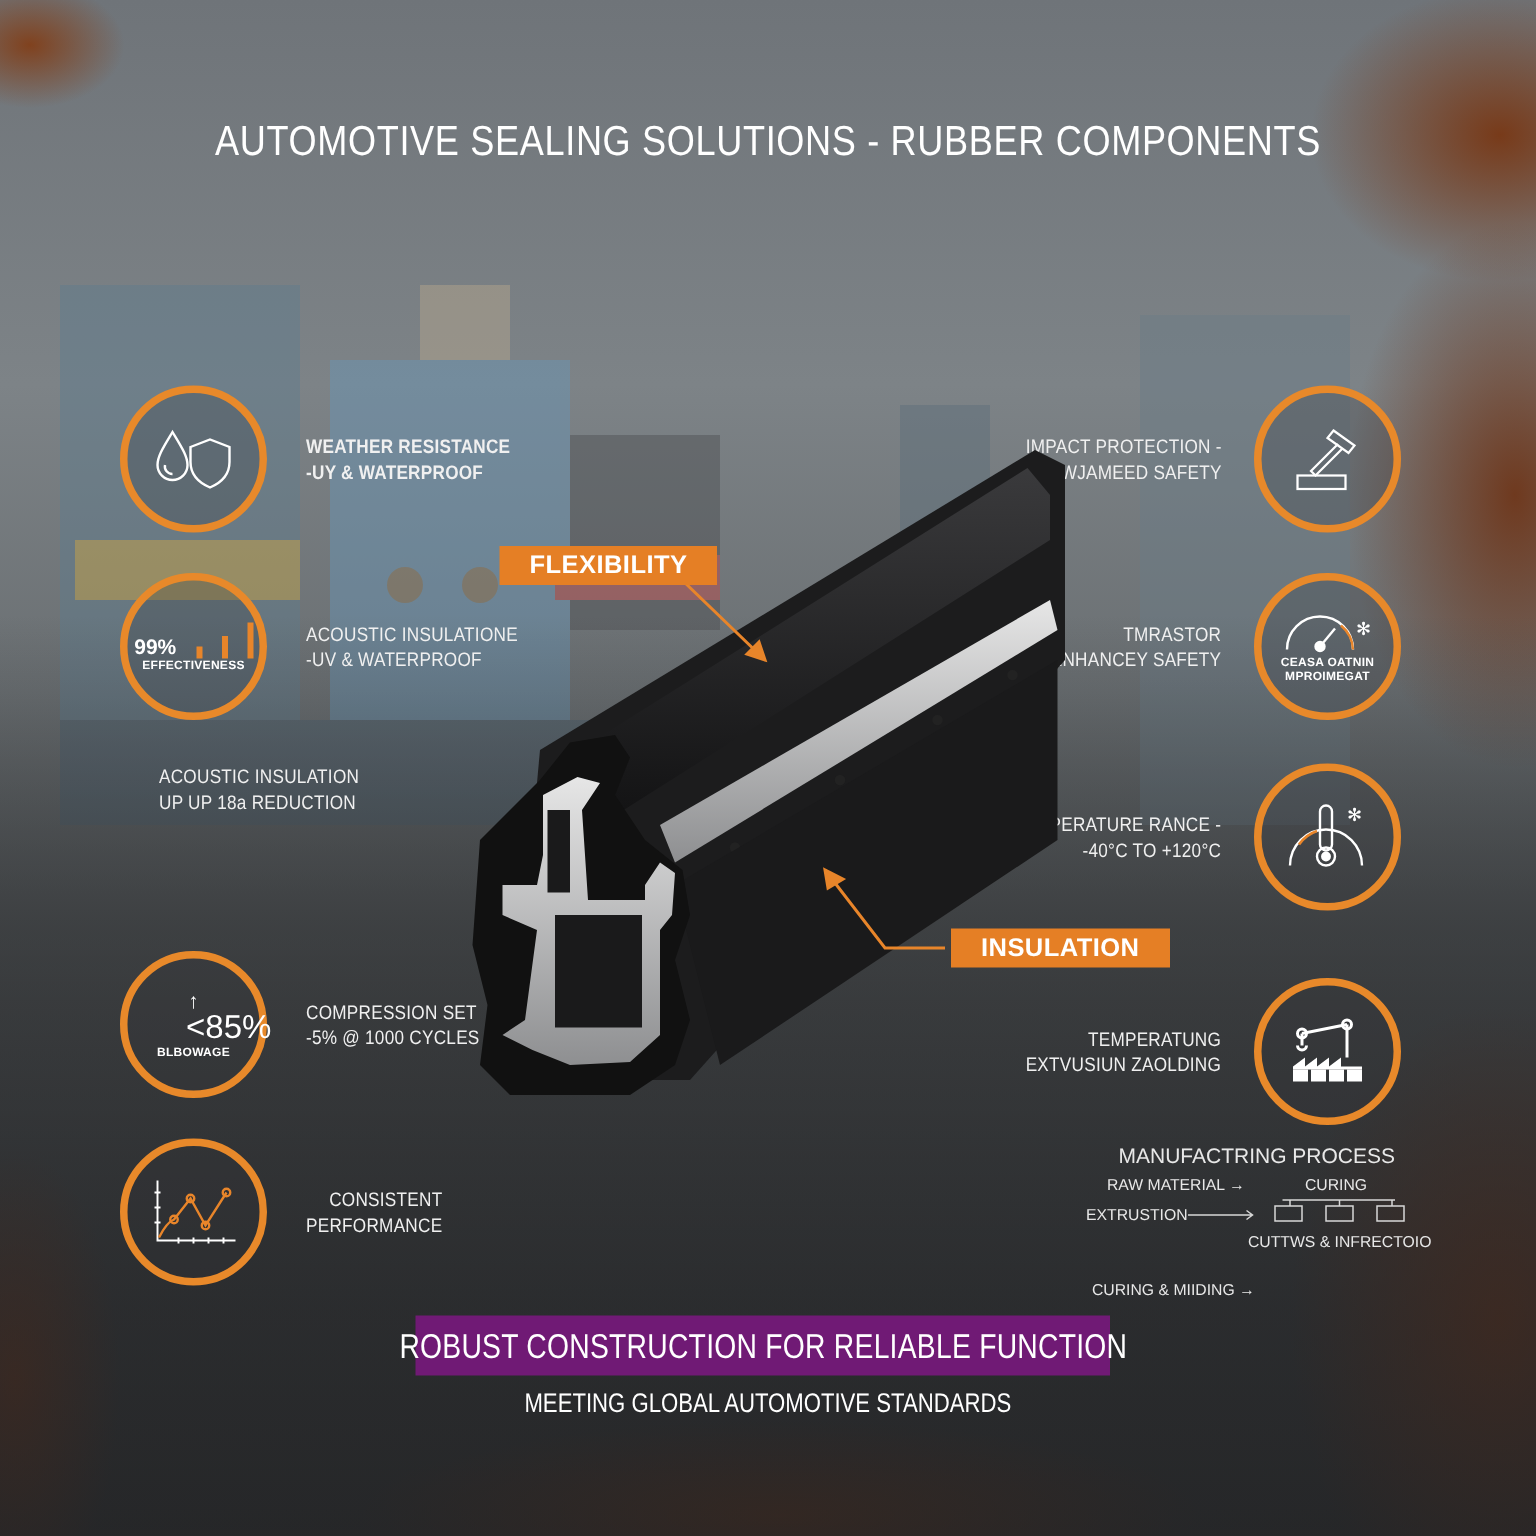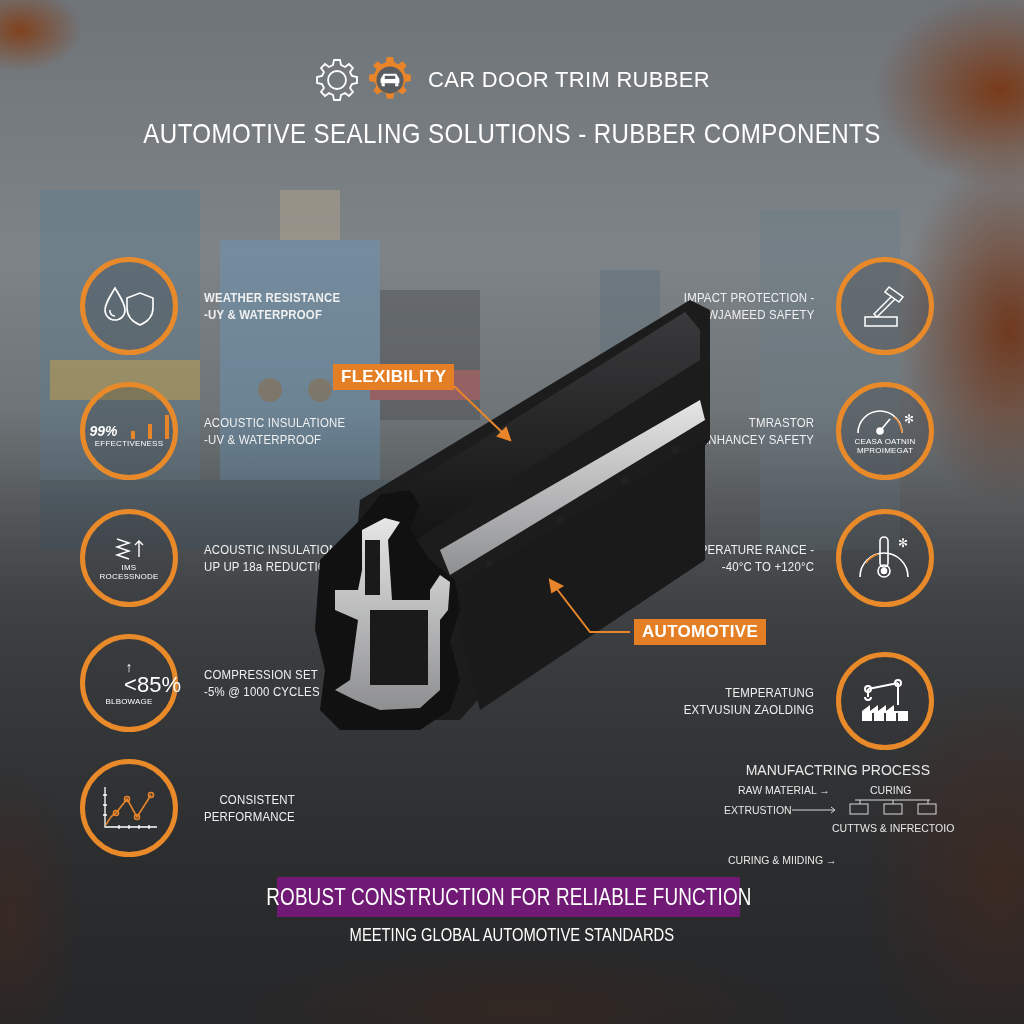--- a/index.html
+++ b/index.html
@@ -35,24 +35,24 @@
   .circle {
     width:88px; height:88px; border-radius:50%;
     border:5px solid #e8892a; display:flex; align-items:center; justify-content:center;
     flex-direction:column; color:#fff; position:relative;
     background:rgba(50,52,54,0.25);
   }
   .ftext { color:#f0f0f0; font-size:13px; line-height:17px; letter-spacing:0.2px; transform:scaleX(0.88); }
   .left .ftext { margin-left:26px; transform-origin:left center; }
   .right { flex-direction:row-reverse; }
   .right .ftext { margin-right:22px; text-align:right; transform-origin:right center; }
-  .tiny { font-size:8px; letter-spacing:0.2px; text-align:center; line-height:9px; }
+  .tiny { font-size:8px; letter-spacing:0.2px; text-align:center; line-height:9px;font-weight:bold; }
   .callout {
     position:absolute; background:#e57f25; color:#fff; font-weight:bold;
-    font-size:17px; padding:3px 8px; letter-spacing:0.3px;
+    font-size:17px; padding:3px 20px; letter-spacing:0.3px;
   }
   .product { position:absolute; left:300px; top:290px; }
   .process { position:absolute; left:720px; top:762px; width:220px; color:#e8e8e8; font-size:11px; }
   .process .ptitle { font-size:14px; text-align:right; margin-right:10px; }
   .prow { position:absolute; font-size:10.5px; white-space:nowrap; }
   .banner {
     position:absolute; left:277px; top:877px; width:463px; height:40px;
     background:#701a75; color:#fff; font-size:23px; display:flex; align-items:center; justify-content:center;
     letter-spacing:0.2px;
   }
@@ -74,39 +74,20 @@
   <circle cx="280" cy="240" r="12" fill="#8d7a5c"></circle>
   <rect x="340" y="140" width="100" height="130" fill="#4d4f52"></rect>
   <rect x="330" y="220" width="110" height="30" fill="#c24a4a"></rect>
   <rect x="560" y="120" width="60" height="280" fill="#5d6e7a"></rect>
   <rect x="720" y="60" width="140" height="340" fill="#6b7c87"></rect>
   <rect x="0" y="330" width="420" height="70" fill="#4b6070"></rect>
 </svg>
 <div class="fade"></div>
 
 <div class="header">
-  <div class="brand-row">
-    <div class="brand-icons">
-      <svg width="46" height="46" viewBox="0 0 46 46">
-        <g fill="none" stroke="#fff" stroke-width="1.8">
-          <circle cx="23" cy="23" r="9"></circle>
-          <path d="M20 3h6l1 5 4 2 4-3 4 4-3 4 2 4 5 1v6l-5 1-2 4 3 4-4 4-4-3-4 2-1 5h-6l-1-5-4-2-4 3-4-4 3-4-2-4-5-1v-6l5-1 2-4-3-4 4-4 4 3 4-2z"></path>
-        </g>
-      </svg>
-      <svg width="48" height="48" viewBox="0 0 46 46">
-        <path d="M20 1h6l1 5 4 2 4-3 4 4-3 4 2 4 5 1v6l-5 1-2 4 3 4-4 4-4-3-4 2-1 5h-6l-1-5-4-2-4 3-4-4 3-4-2-4-5-1v-6l5-1 2-4-3-4 4-4 4 3 4-2z" fill="#e8852a"></path>
-        <circle cx="23" cy="23" r="13" fill="#5a5d60"></circle>
-        <path d="M14 26v-4l3-5h12l3 5v4z" fill="#fff"></path>
-        <rect x="15" y="26" width="3" height="3" fill="#fff"></rect>
-        <rect x="28" y="26" width="3" height="3" fill="#fff"></rect>
-        <rect x="18" y="19" width="10" height="3" fill="#5a5d60"></rect>
-      </svg>
-    </div>
-    <span class="brand-text">CAR DOOR TRIM RUBBER</span>
-  </div>
   <div class="title">AUTOMOTIVE SEALING SOLUTIONS - RUBBER COMPONENTS</div>
 </div>
 
 <div class="feature left" style="left:80px; top:257px;font-weight:bold;">
   <div class="circle">
     <svg width="56" height="44" viewBox="0 0 56 44">
       <g fill="none" stroke="#fff" stroke-width="1.6">
         <path d="M14 4 C8 14 4 20 4 26 a10 10 0 0 0 20 0 C24 20 20 14 14 4z"></path>
         <path d="M9 26 a5 5 0 0 0 5 6"></path>
         <path d="M26 14 l13 -5 13 5 v10 c0 9 -6 14 -13 17 c-7 -3 -13 -8 -13 -17z"></path>
@@ -114,45 +95,35 @@
     </svg>
   </div>
   <div class="ftext">
     <div>WEATHER RESISTANCE</div>
     <div>-UY &amp; WATERPROOF</div>
   </div>
 </div>
 
 <div class="feature left" style="left:80px; top:382px;">
   <div class="circle">
-    <div style="display:flex; align-items:flex-end; gap:13px;font-style:italic;">
+    <div style="display:flex; align-items:flex-end; gap:13px;">
       <span style="font-size:14px; font-weight:bold;">99%</span>
       <span style="width:4px;height:8px;background:#e8852a;display:inline-block;"></span>
       <span style="width:4px;height:15px;background:#e8852a;display:inline-block;"></span>
       <span style="width:4px;height:24px;background:#e8852a;display:inline-block;"></span>
     </div>
     <div class="tiny">EFFECTIVENESS</div>
   </div>
   <div class="ftext">
     <div>ACOUSTIC INSULATIONE</div>
     <div>-UV &amp; WATERPROOF</div>
   </div>
 </div>
 
 <div class="feature left" style="left:80px; top:509px;">
-  <div class="circle">
-    <svg width="40" height="28" viewBox="0 0 40 28">
-      <g fill="none" stroke="#fff" stroke-width="1.4">
-        <path d="M8 4 l12 4 -12 4 12 4 -12 4 12 4"></path>
-        <path d="M30 22 v-16 M26 10 l4 -4 4 4"></path>
-      </g>
-    </svg>
-    <div class="tiny">IMS</div>
-    <div class="tiny">ROCESSNODE</div>
-  </div>
   <div class="ftext">
     <div>ACOUSTIC INSULATION</div>
     <div>UP UP 18a REDUCTION</div>
   </div>
 </div>
 
 <div class="feature left" style="left:80px; top:634px;">
   <div class="circle">
     <div style="font-size:14px; line-height:12px;">↑</div>
     <div style="font-size:22px; line-height:24px;margin-left:47px;">&lt;85%</div>
@@ -293,21 +264,21 @@
 
   <g stroke="#e8852a" stroke-width="2" fill="#e8852a">
     <path d="M128 97 L155 97 L210 150" fill="none"></path>
     <path d="M210 150 L198 146 L206 138 Z"></path>
     <path d="M330 342 L290 342 L250 290" fill="none"></path>
     <path d="M250 290 L252 302 L262 296 Z"></path>
   </g>
 </svg>
 
 <div class="callout" style="left:333px; top:364px;">FLEXIBILITY</div>
-<div class="callout" style="left:634px; top:619px;">AUTOMOTIVE</div>
+<div class="callout" style="left:634px; top:619px;">INSULATION</div>
 
 <div class="process">
   <div class="ptitle">MANUFACTRING PROCESS</div>
   <div class="prow" style="left:18px; top:22px;">RAW MATERIAL →</div>
   <div class="prow" style="left:150px; top:22px;">CURING</div>
   <div class="prow" style="left:4px; top:42px;">EXTRUSTION</div>
   <svg style="position:absolute; left:70px; top:32px;" width="150" height="26" viewBox="0 0 150 26">
     <g fill="none" stroke="#d8d8d8" stroke-width="1">
       <path d="M2 16 H45 M41 13 l4 3 -4 3"></path>
       <path d="M65 6 H140 M70 6 v4 M103 6 v4 M138 6 v4"></path>

